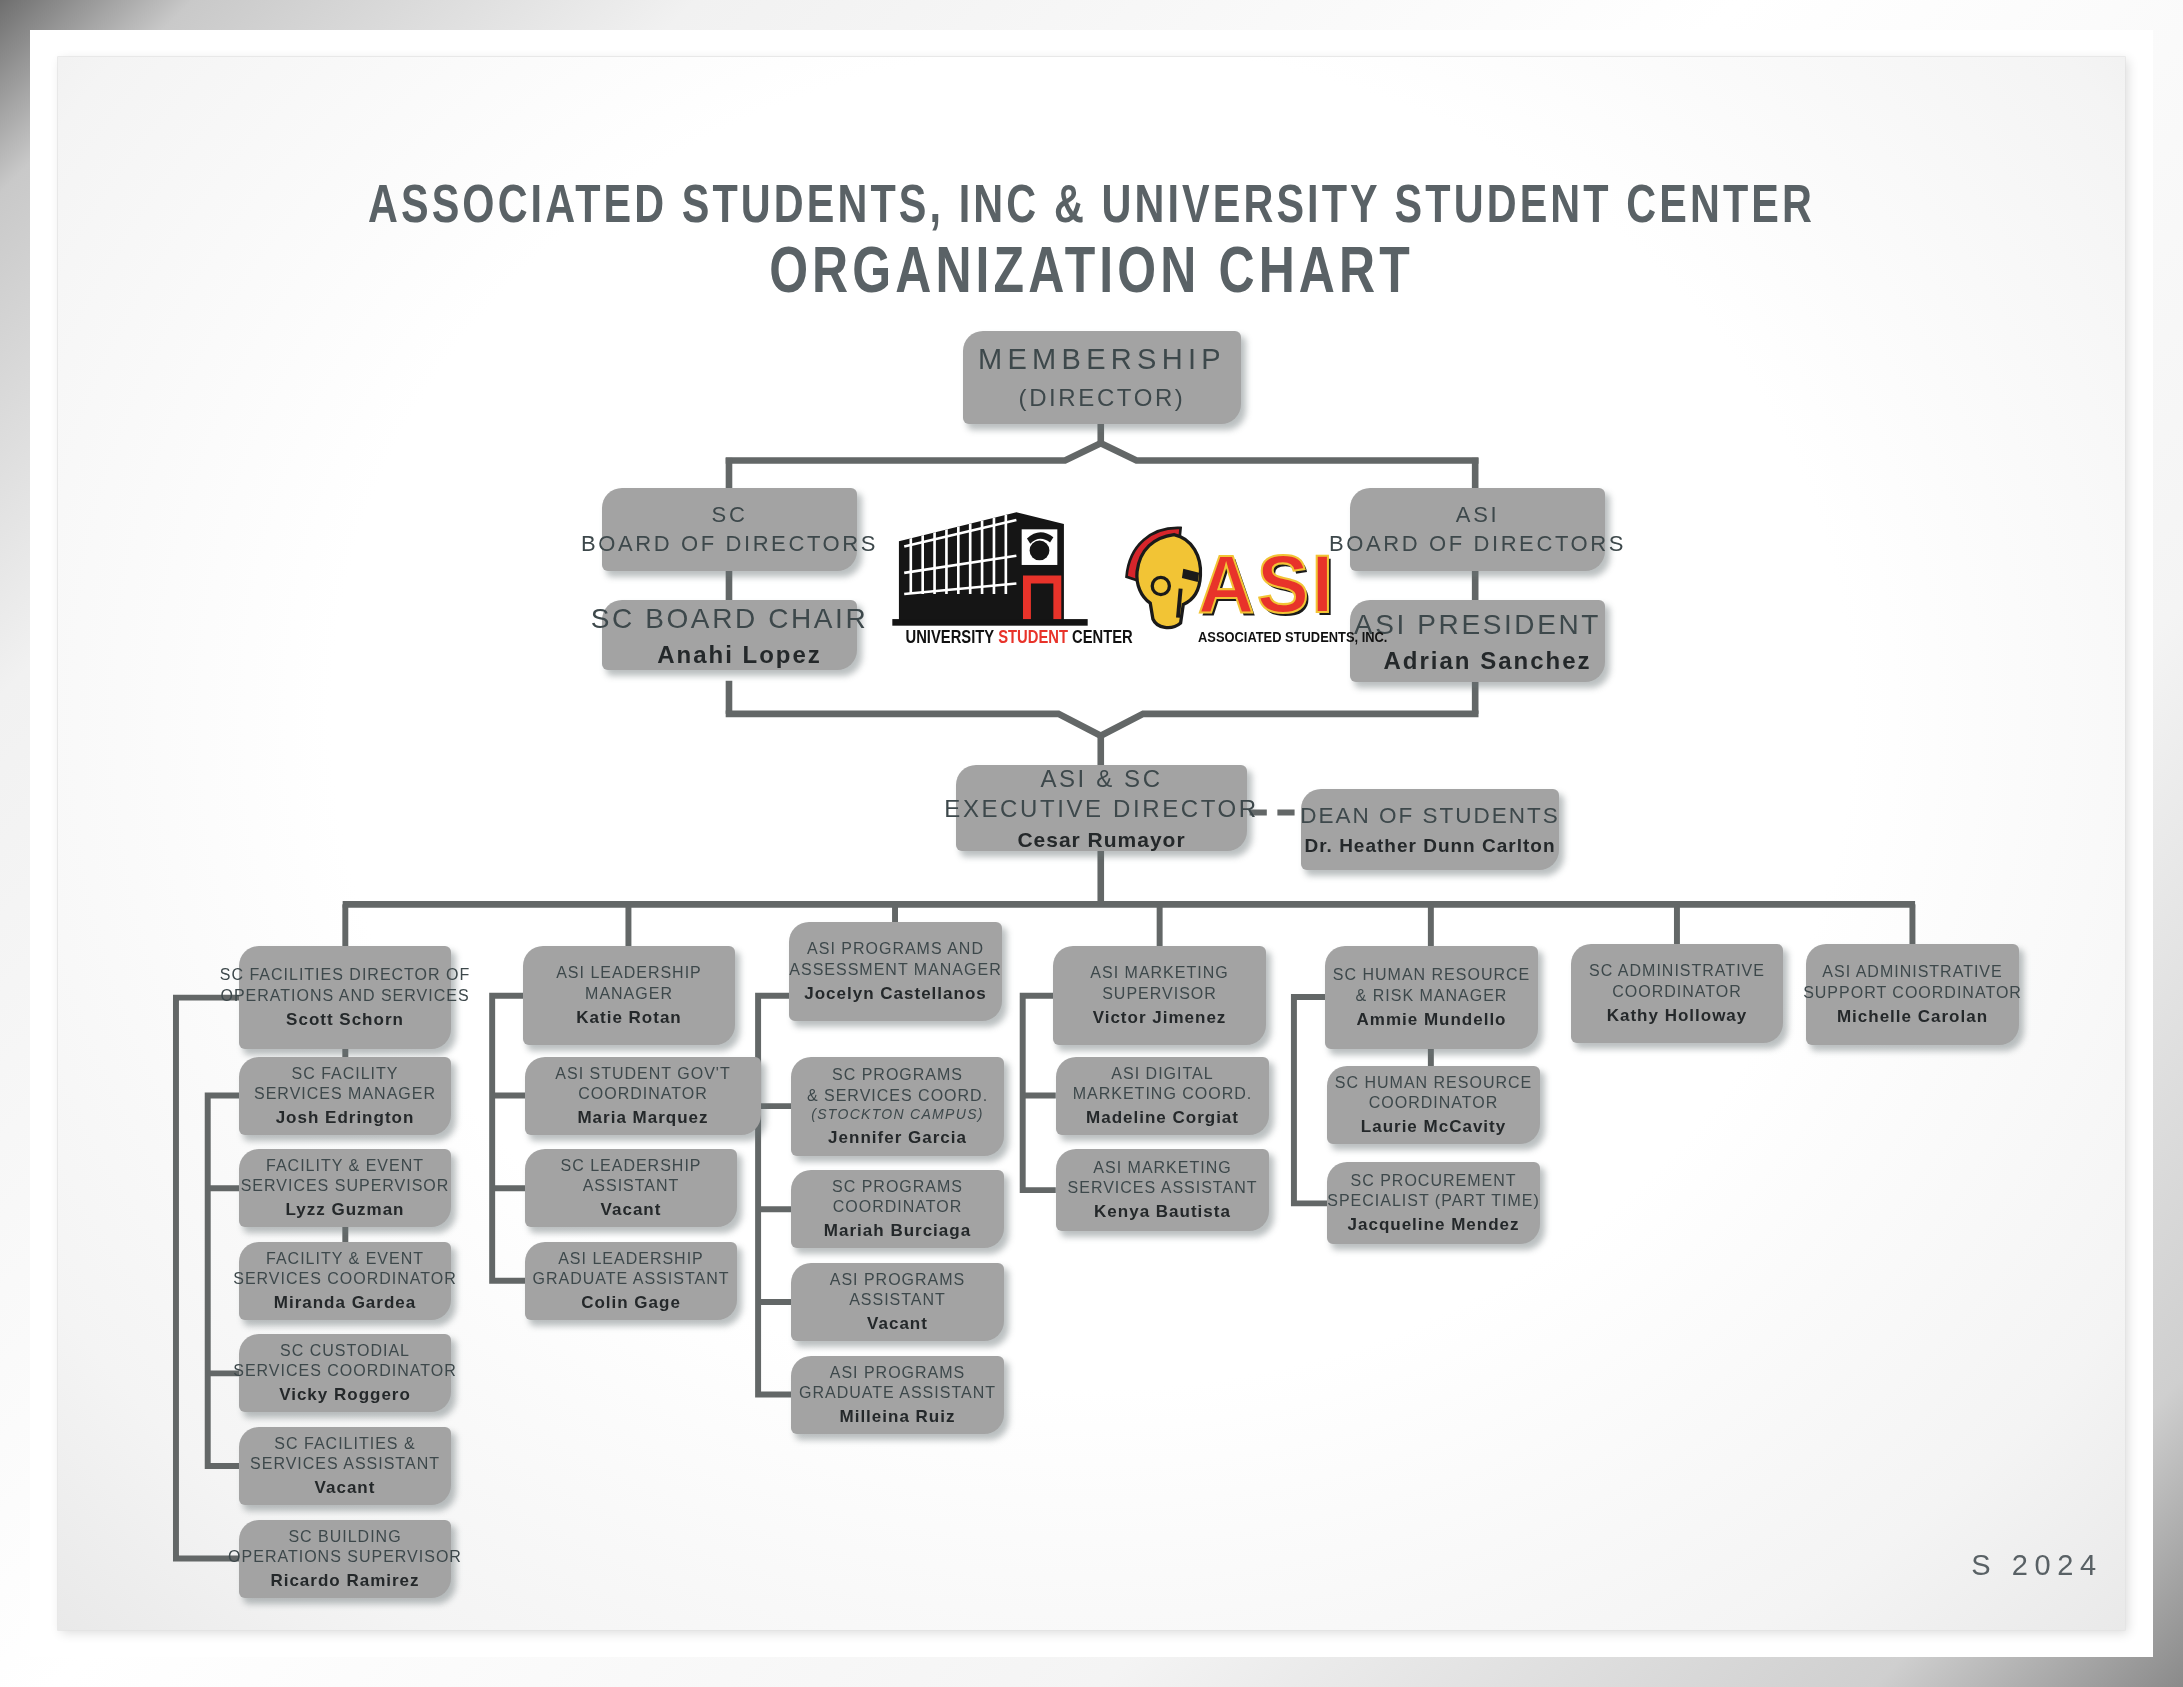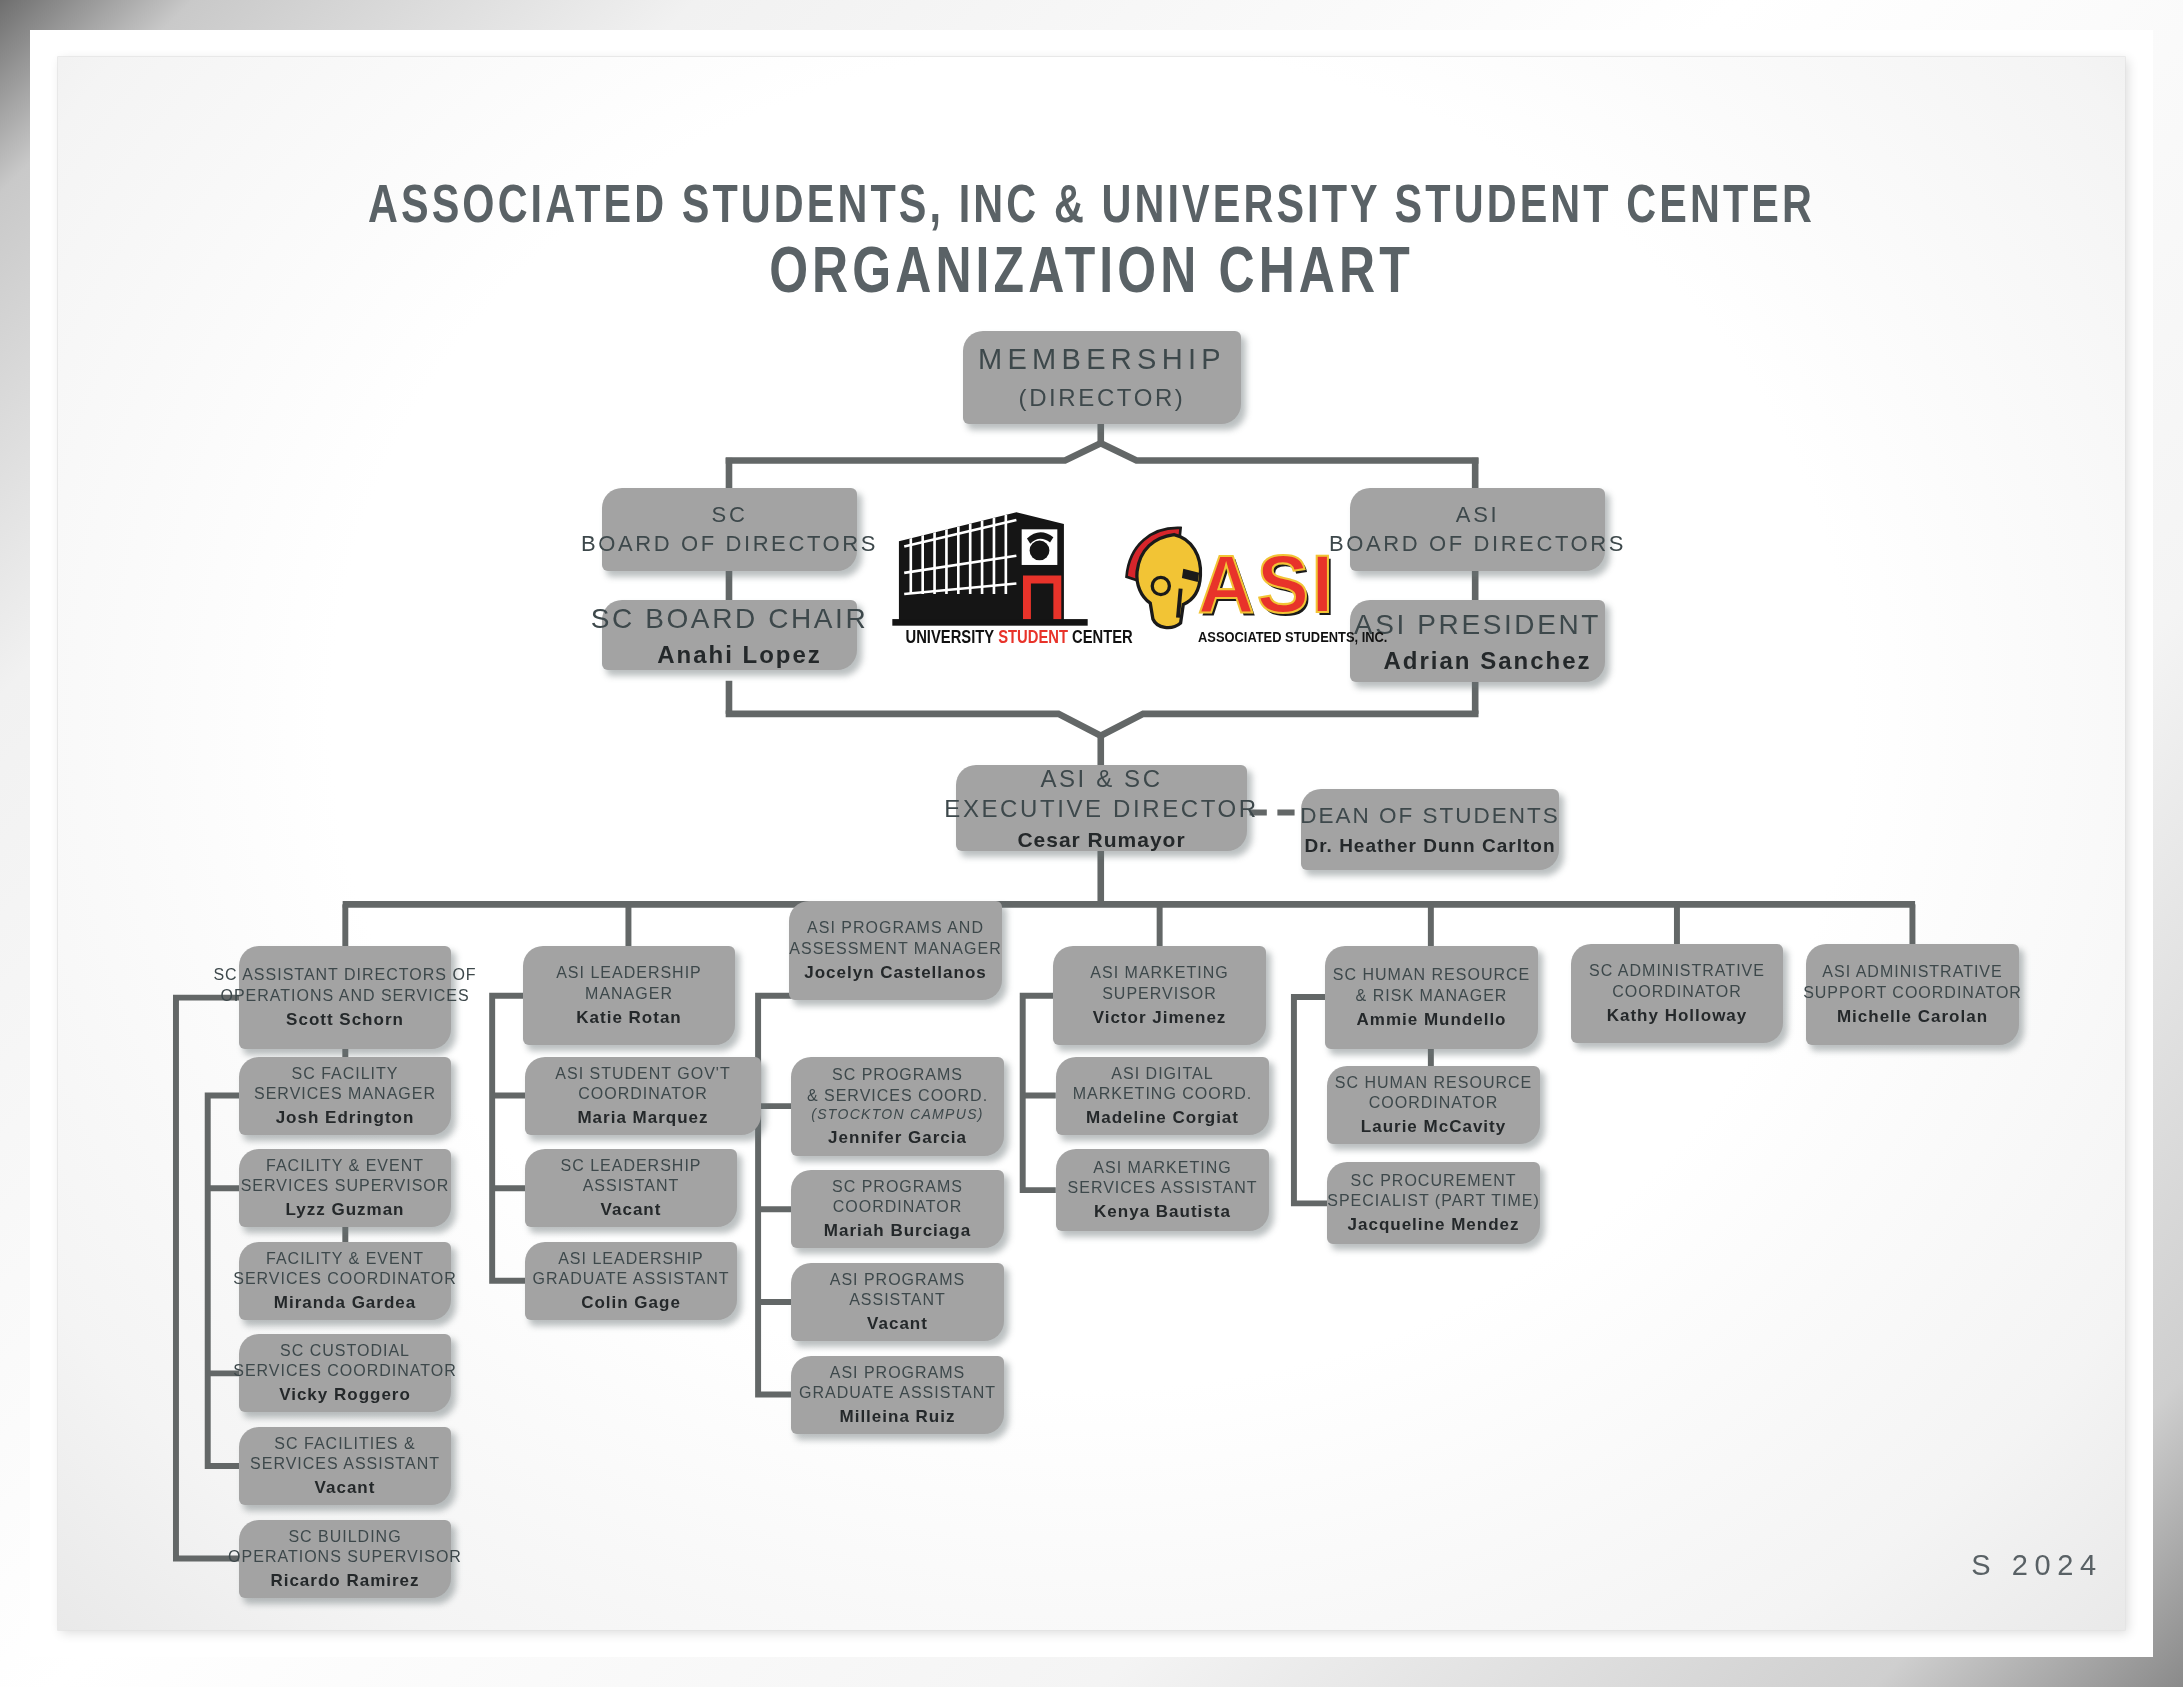--- a/index.html
+++ b/index.html
@@ -175,30 +175,30 @@
   <div class="role">ASI &amp; SC</div>
   <div class="role">EXECUTIVE DIRECTOR</div>
   <div class="name">Cesar Rumayor</div>
 </div>
 <div class="box dean" style="left:1301px;top:789px;width:258px;height:81px">
   <div class="role">DEAN OF STUDENTS</div>
   <div class="name">Dr. Heather Dunn Carlton</div>
 </div>
 
 <div class="box" style="left:239px;top:946px;width:212px;height:103px">
-  <div class="role">SC ASSISTANT DIRECTORS OF</div>
+  <div class="role">SC FACILITIES DIRECTOR OF</div>
   <div class="role">OPERATIONS AND SERVICES</div>
   <div class="name">Scott Schorn</div>
 </div>
 <div class="box" style="left:523px;top:946px;width:212px;height:99px">
   <div class="role">ASI LEADERSHIP</div>
   <div class="role">MANAGER</div>
   <div class="name">Katie Rotan</div>
 </div>
-<div class="box" style="left:789px;top:901px;width:213px;height:99px">
+<div class="box" style="left:789px;top:922px;width:213px;height:99px">
   <div class="role">ASI PROGRAMS AND</div>
   <div class="role">ASSESSMENT MANAGER</div>
   <div class="name">Jocelyn Castellanos</div>
 </div>
 <div class="box" style="left:1053px;top:946px;width:213px;height:99px">
   <div class="role">ASI MARKETING</div>
   <div class="role">SUPERVISOR</div>
   <div class="name">Victor Jimenez</div>
 </div>
 <div class="box" style="left:1325px;top:946px;width:213px;height:103px">

